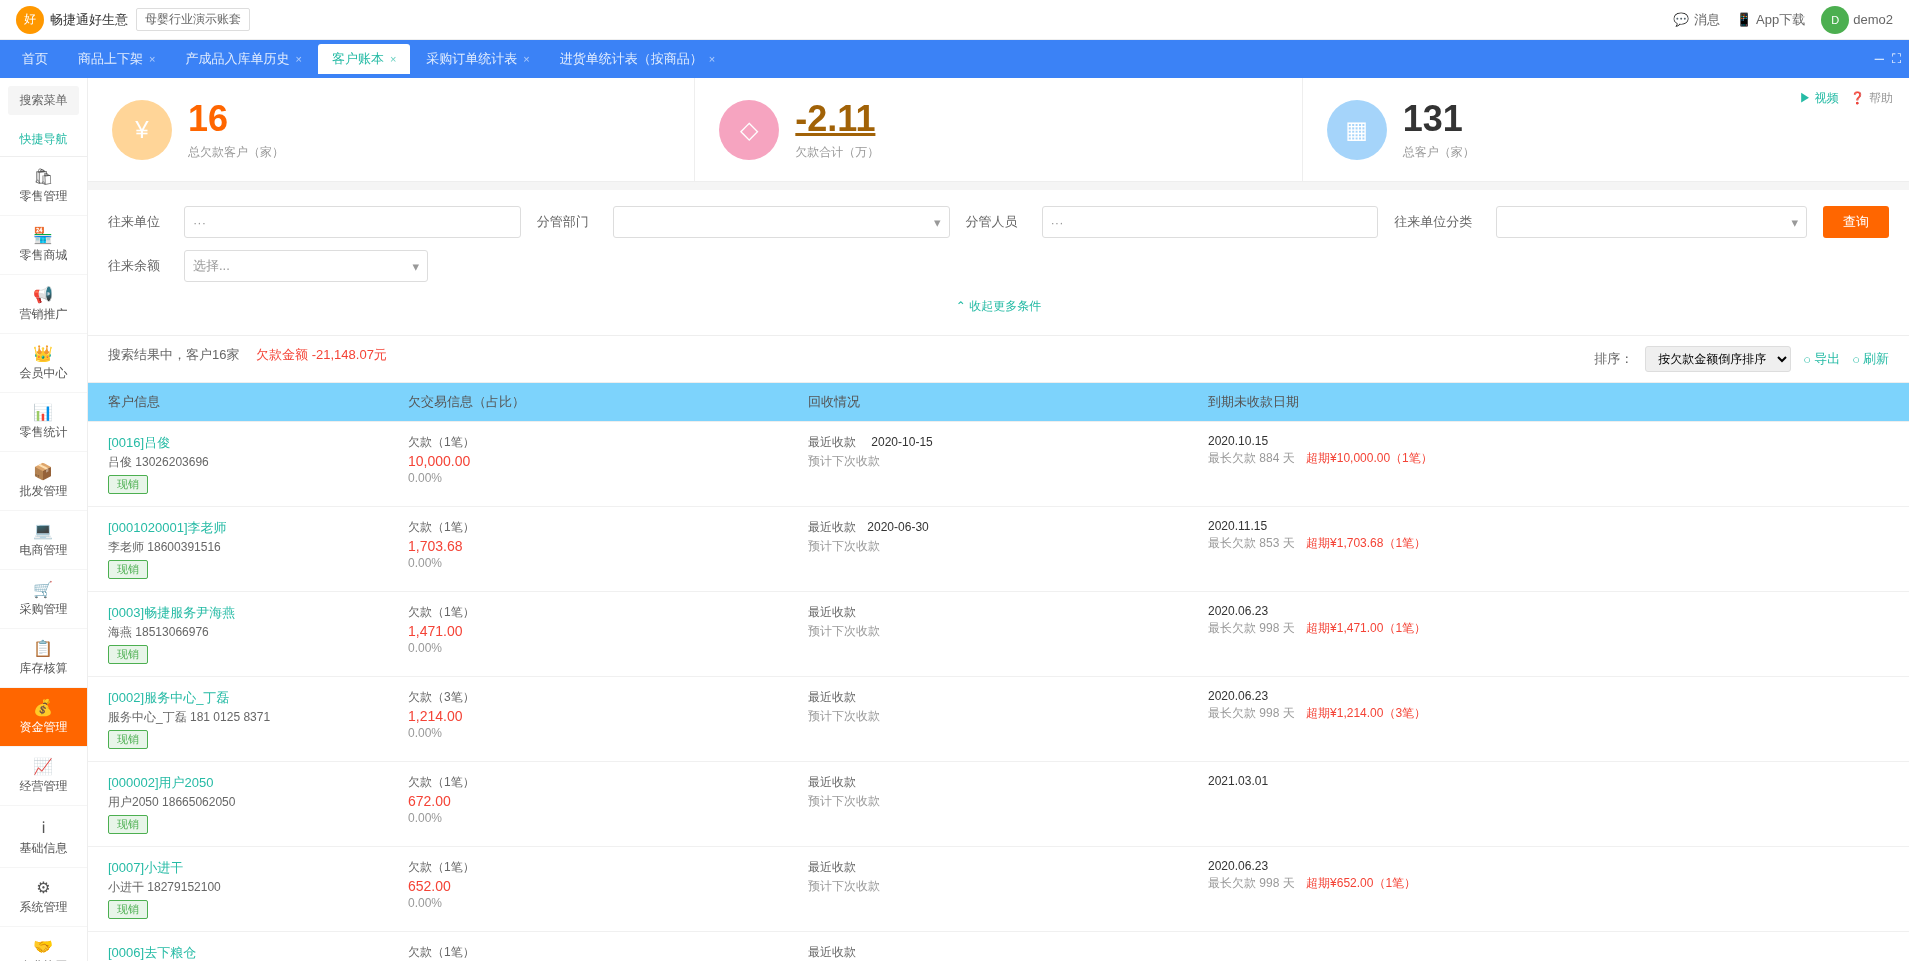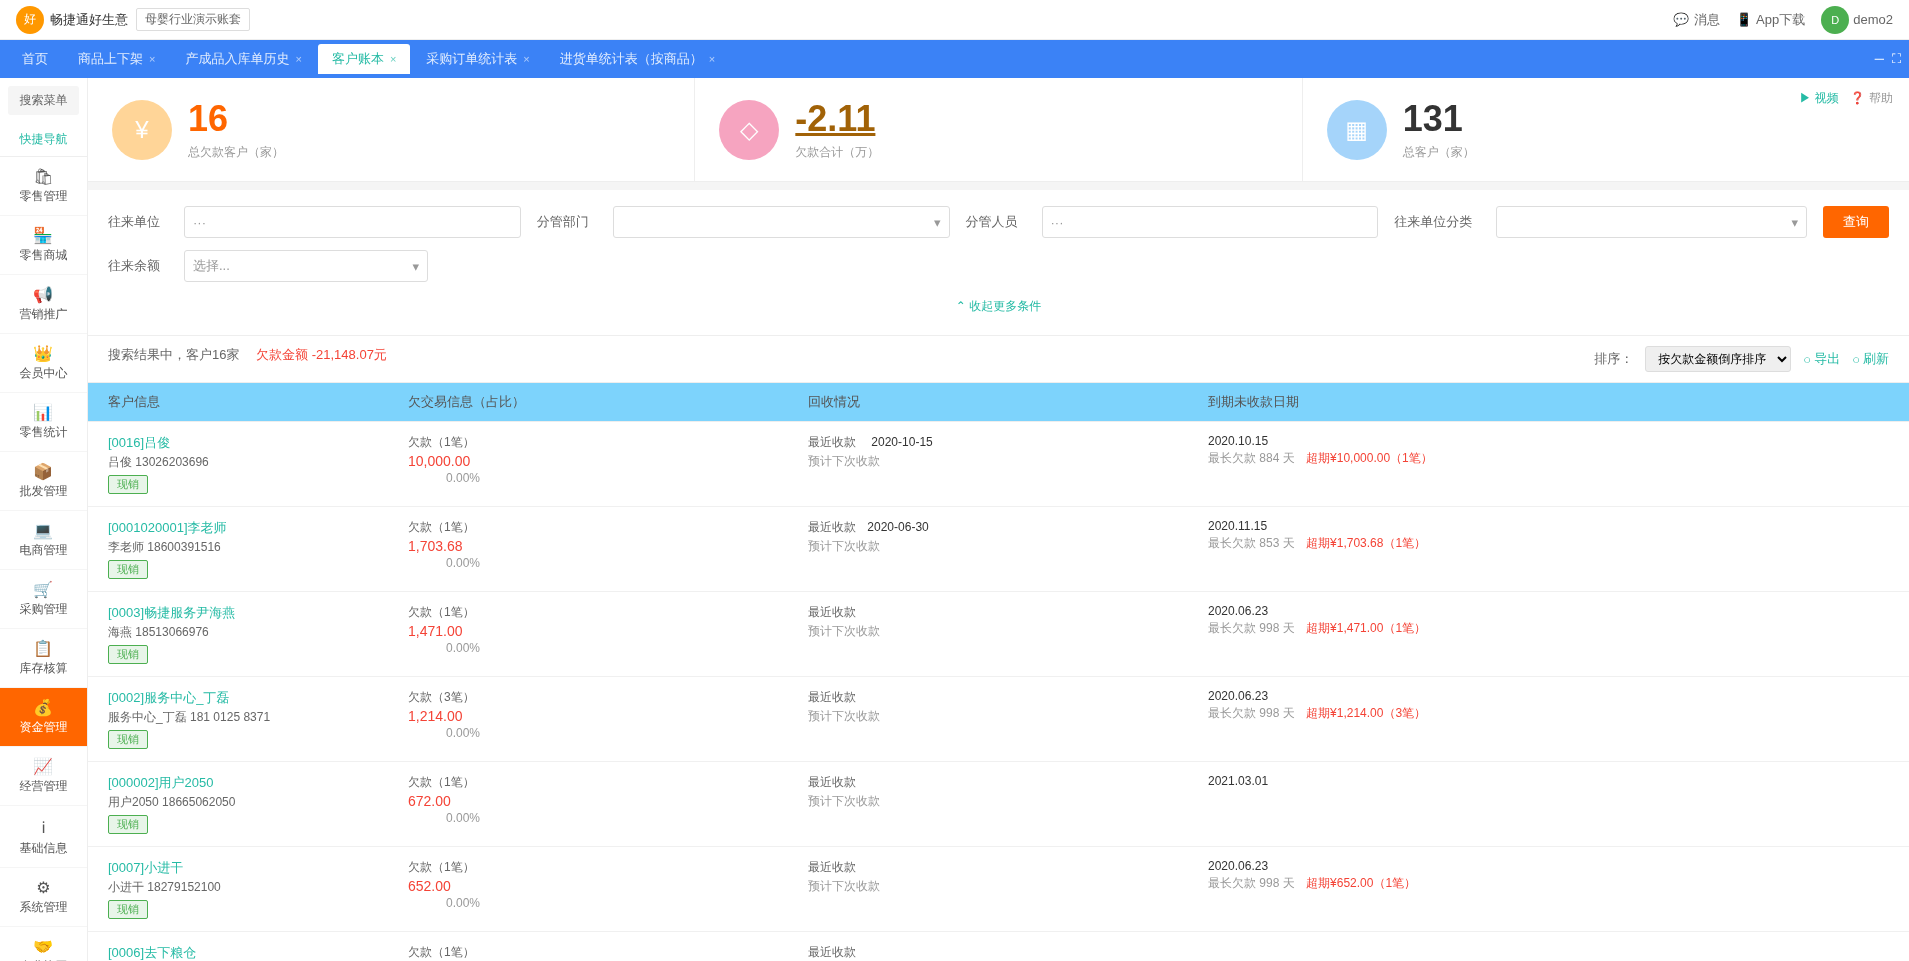--- a/index.html
+++ b/index.html
@@ -72,21 +72,21 @@
     
     .table-wrap { background: #fff; margin: 0; }
     .table-header { display: grid; grid-template-columns: 300px 400px 400px 1fr; padding: 10px 20px; background: #7dd3fc; border-bottom: 1px solid #eee; font-weight: 500; color: #555; font-size: 13px; }
     .table-row-item { border-bottom: 1px solid #f0f0f0; padding: 12px 20px; display: grid; grid-template-columns: 300px 400px 400px 1fr; align-items: start; }
     .customer-info .name-link { color: #26bba5; cursor: pointer; font-size: 13px; }
     .customer-info .phone { color: #666; font-size: 12px; margin-top: 2px; }
     .tag { display: inline-block; padding: 1px 8px; border-radius: 2px; font-size: 11px; margin-top: 4px; }
     .tag-green { background: #e8f5e9; color: #4caf50; border: 1px solid #4caf50; }
     .debt-info .debt-label { color: #666; font-size: 12px; }
     .debt-info .debt-amount { color: #f44336; font-size: 14px; font-weight: 500; margin-top: 2px; }
-    .debt-info .debt-percent { color: #999; font-size: 12px; margin-top: 2px; margin-left: 38px; }
+    .debt-info .debt-percent { color: #999; font-size: 12px; margin-top: 2px; }
     .recovery-info .rec-label { color: #666; font-size: 12px; }
     .recovery-info .rec-next { color: #999; font-size: 12px; margin-top: 2px; }
     .overdue-info .overdue-date { color: #333; font-size: 12px; }
     .overdue-info .overdue-days { color: #999; font-size: 12px; margin-top: 2px; }
     .overdue-info .overdue-amount { color: #f44336; font-size: 12px; }
   </style>
 </head>
 <body>
 
 <div class="top-bar">

